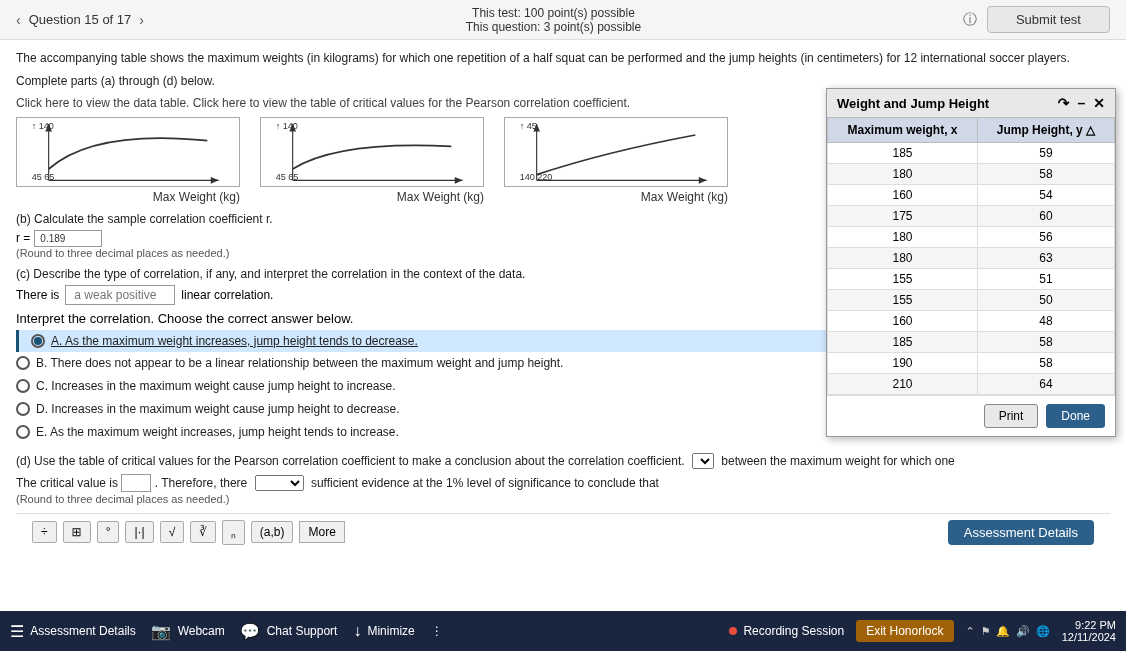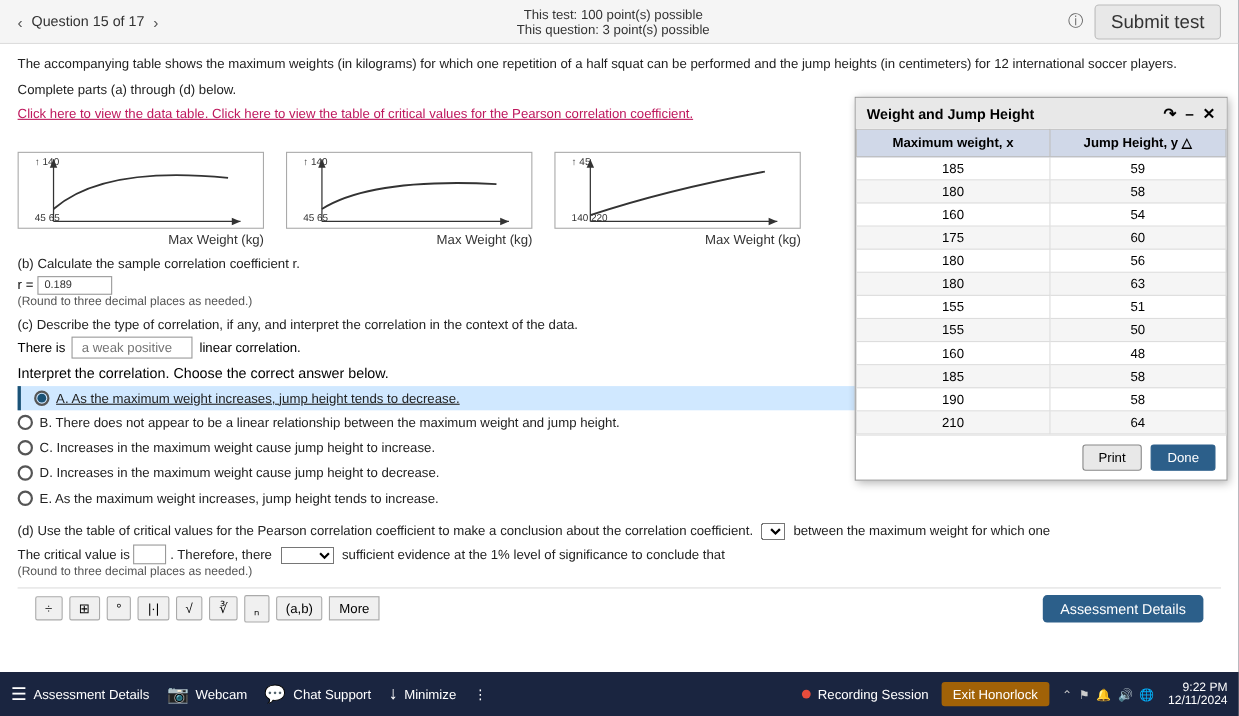--- a/index.html
+++ b/index.html
@@ -48,22 +48,22 @@
     }
     .test-info {
       text-align: center;
       font-size: 12px;
       color: #333;
     }
     .submit-btn {
       background: #e8e8e8;
       border: 1px solid #bbb;
       border-radius: 4px;
-      padding: 5px 14px;
-      font-size: 17px;
+      padding: 5px 28px;
+      font-size: 13px;
       cursor: pointer;
       color: #333;
     }
     .info-icon {
       color: #666;
       font-size: 14px;
     }
 
     
     .content-body {
@@ -75,24 +75,23 @@
 
     .problem-text {
       font-size: 12px;
       color: #222;
       margin-bottom: 6px;
       line-height: 1.4;
     }
 
     .link-line {
       font-size: 12px;
-      color: #be185d;
-      text-decoration: underline;
-      cursor: pointer;
-      margin-bottom: 28px;
+      color: #404040;
+      cursor: pointer;
+      margin-bottom: 7px;
     }
 
     
     .part-section {
       margin-bottom: 8px;
     }
     .part-label {
       font-size: 12px;
       color: #222;
       margin-bottom: 4px;
@@ -216,21 +215,21 @@
       padding: 3px 8px;
       font-size: 12px;
       cursor: pointer;
     }
 
     
     .popup-panel {
       position: absolute;
       top: 88px;
       right: 10px;
-      width: 339px;
+      width: 290px;
       background: #fff;
       border: 1px solid #999;
       box-shadow: 2px 2px 8px rgba(0,0,0,0.3);
       z-index: 100;
     }
     .popup-header {
       background: #e8e8e8;
       padding: 6px 10px;
       font-size: 13px;
       font-weight: bold;

